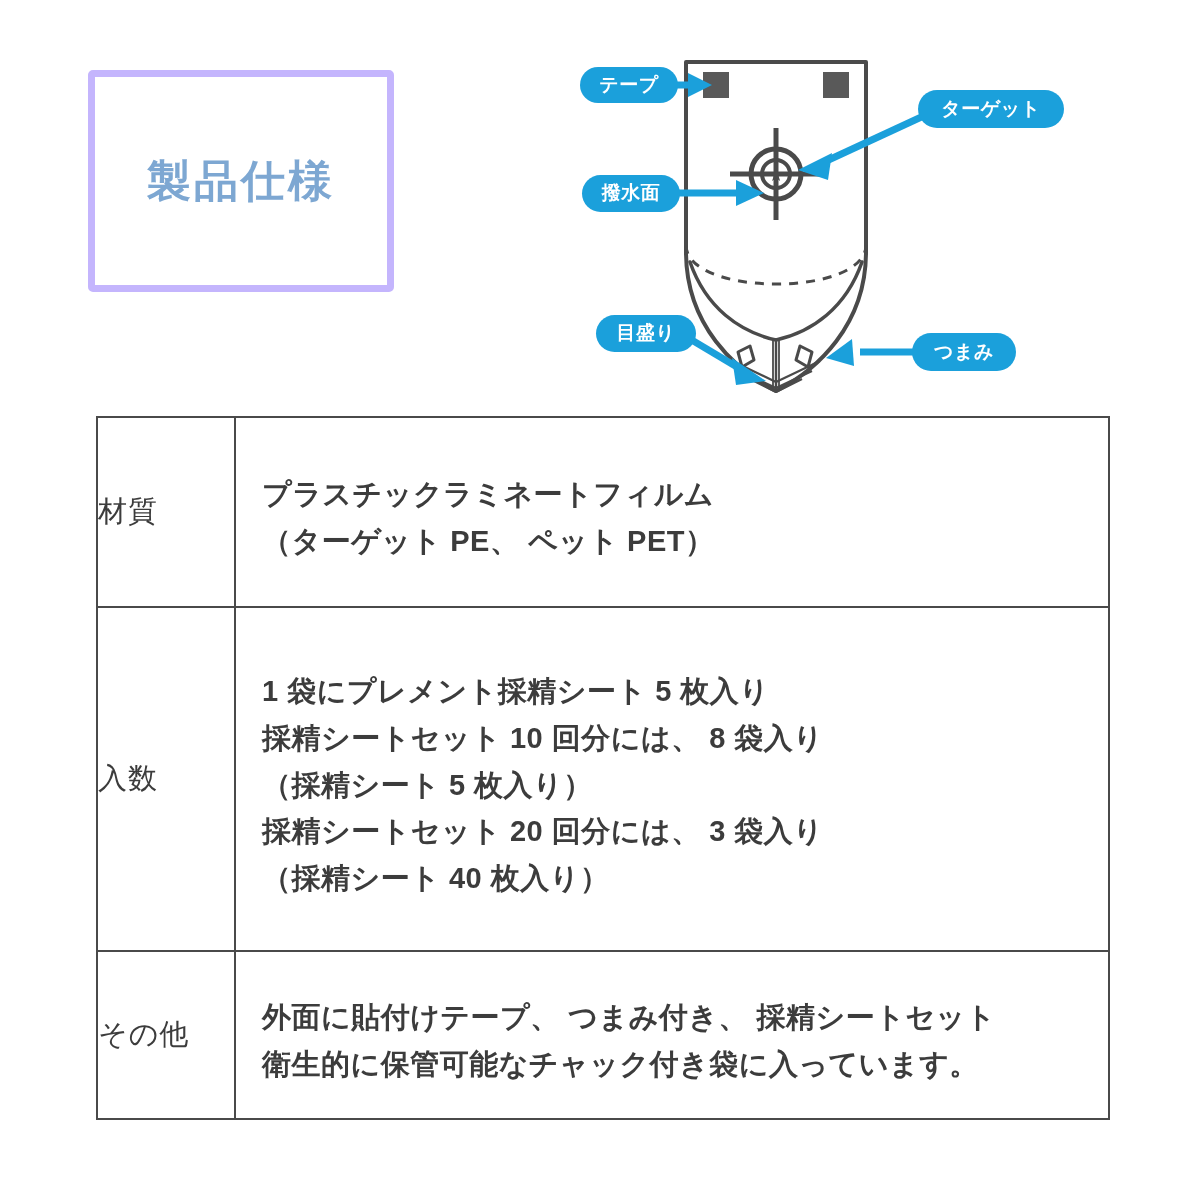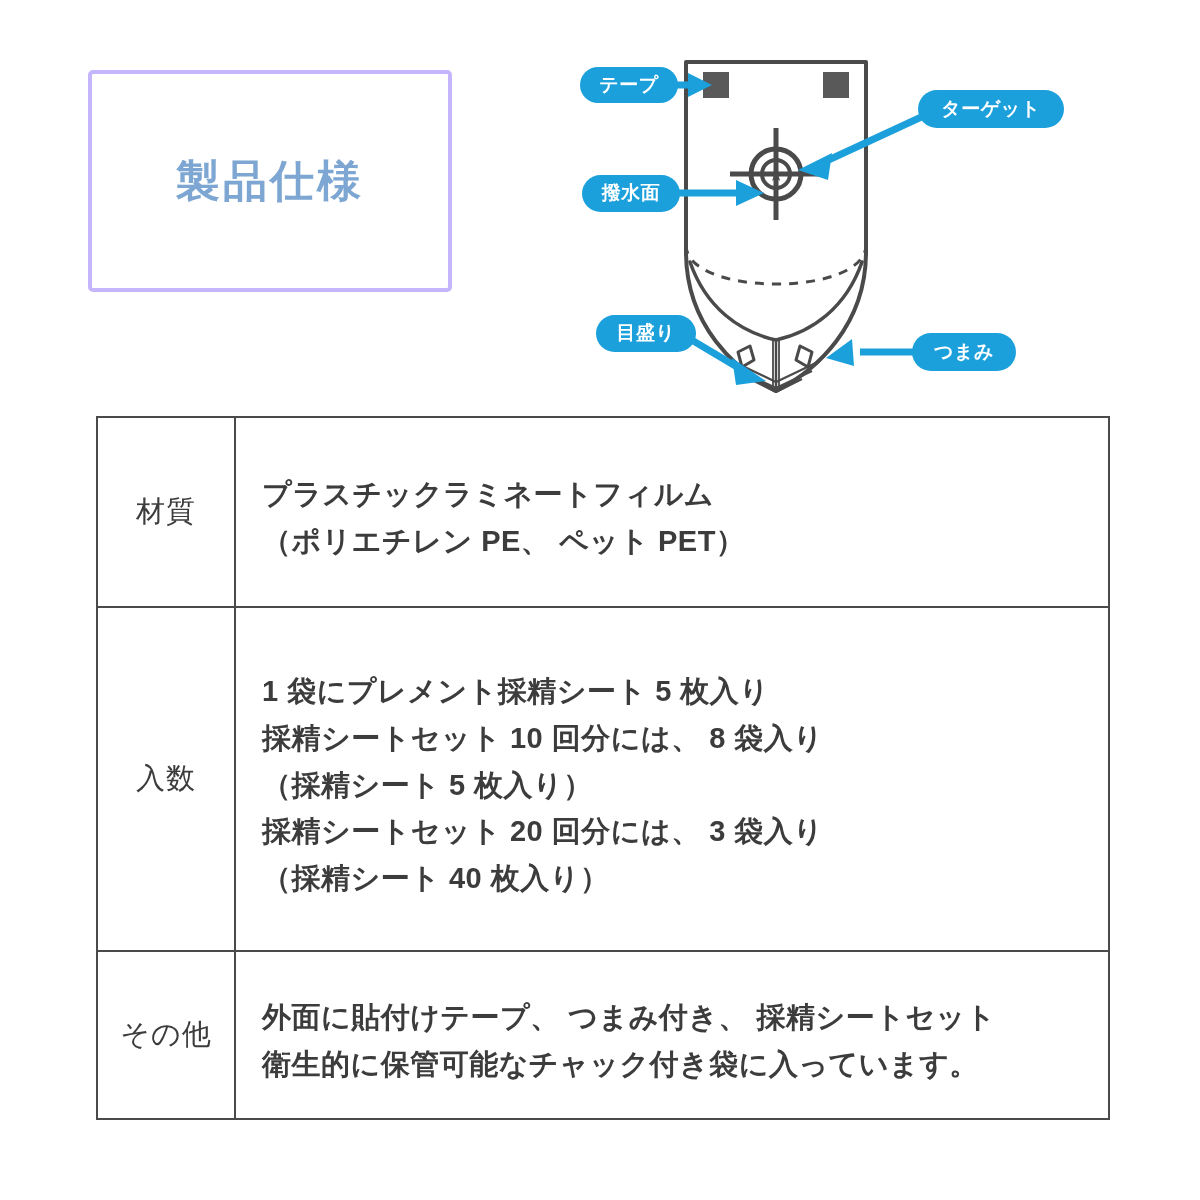--- a/index.html
+++ b/index.html
@@ -14,24 +14,24 @@
     color: #3c3c3c;
     position: relative;
     overflow: hidden;
   }
 
   
   #title-box {
     position: absolute;
     left: 88px;
     top: 70px;
-    width: 364px;
+    width: 306px;
     height: 222px;
     box-sizing: border-box;
-    border: 4px solid #c4b5fd;
+    border: 7px solid #c4b5fd;
     border-radius: 5px;
     background: #ffffff;
     display: flex;
     align-items: center;
     justify-content: center;
   }
   #title-text {
     font-size: 44px;
     font-weight: bold;
     color: #7da7d2;
@@ -70,21 +70,21 @@
     border-collapse: collapse;
     table-layout: fixed;
   }
   #spec-table td {
     border: 2px solid #4a4a4a;
     vertical-align: middle;
     color: #3c3c3c;
   }
   #spec-table td.th-cell {
     width: 136px;
-    text-align: center;
+    text-align: left;
     font-size: 29px;
     letter-spacing: 1px;
     padding: 0;
   }
   #spec-table td.val-cell {
     padding: 18px 0 6px 26px;
     font-size: 29px;
     line-height: 1.62;
     letter-spacing: 0.5px;
     font-weight: bold;
@@ -183,21 +183,21 @@
 
   </svg>
 </div>
 
 <table id="spec-table">
   <tbody>
     <tr class="row-material">
       <td class="th-cell">材質</td>
       <td class="val-cell">
         <span class="val-line">プラスチックラミネートフィルム</span>
-        <span class="val-line">（ポリエチレン PE、 ペット PET）</span>
+        <span class="val-line">（ターゲット PE、 ペット PET）</span>
       </td>
     </tr>
 
 
     <tr class="row-qty">
       <td class="th-cell">入数</td>
       <td class="val-cell">
         <span class="val-line">1 袋にプレメント採精シート 5 枚入り</span>
         <span class="val-line">採精シートセット 10 回分には、 8 袋入り</span>
         <span class="val-line">（採精シート 5 枚入り）</span>

